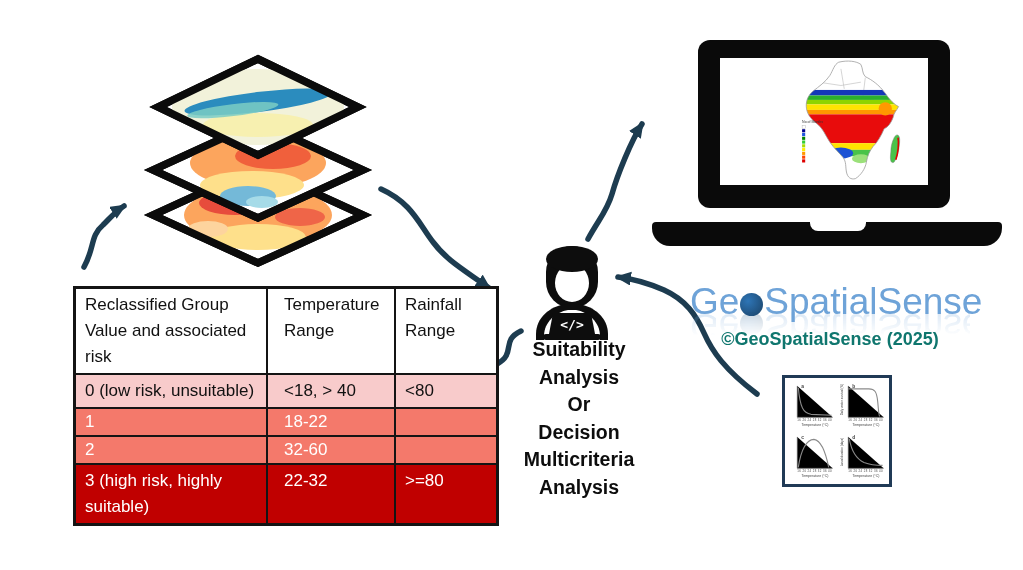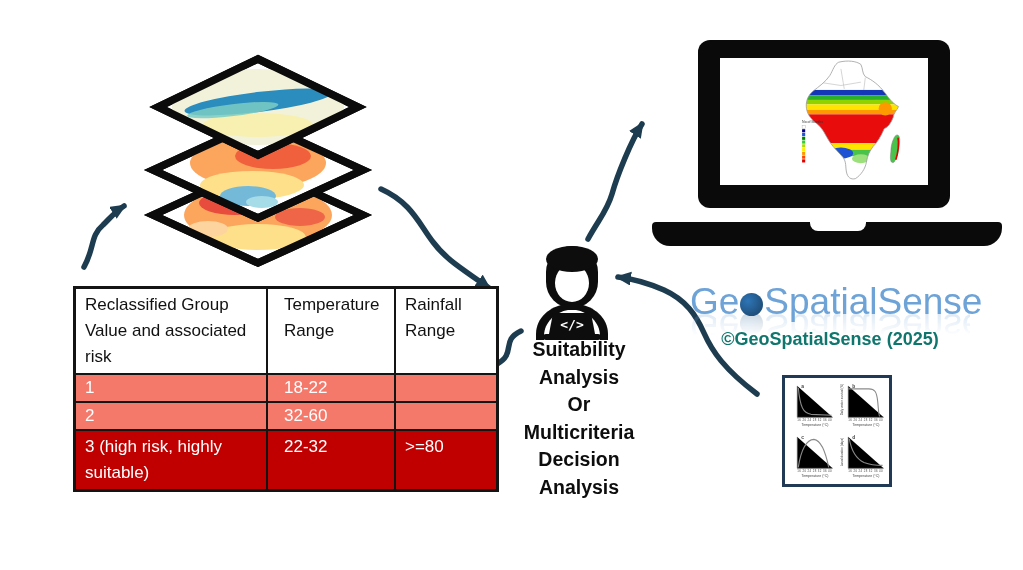--- a/index.html
+++ b/index.html
@@ -126,20 +126,25 @@
     </g>
   </svg>
 
   <table id="risk-table" class="abs">
     <tbody>
         <tr class="hdr">
       <td class="c1">Reclassified Group Value and associated risk</td>
       <td class="c2">Temperature Range</td>
       <td class="c3">Rainfall Range</td>
     </tr>
+    <tr class="r0">
+      <td class="c1">0 (low risk, unsuitable)</td>
+      <td class="c2">&lt;18, &gt; 40</td>
+      <td class="c3">&lt;80</td>
+    </tr>
     <tr class="r1 slim">
       <td class="c1">1</td>
       <td class="c2">18-22</td>
       <td class="c3"></td>
     </tr>
     <tr class="r2 slim">
       <td class="c1">2</td>
       <td class="c2">32-60</td>
       <td class="c3"></td>
     </tr>
@@ -159,22 +164,22 @@
     <path d="M24,94 L24,90 C24,76 36,66 48,64 L56,64 C68,66 80,76 80,90 L80,94 Z" fill="#ffffff"></path>
     <path d="M33,67 L71,67 L75,88 L29,88 Z" fill="#0d0d0d"></path>
     <text x="52" y="83" text-anchor="middle" font-size="13" font-weight="bold" fill="#ffffff" font-family="DejaVu Sans Mono, monospace">&lt;/&gt;</text>
     <rect x="23" y="88" width="58" height="6" rx="3" fill="#0d0d0d"></rect>
   </svg>
 
   <div id="process-caption" class="abs">
     <div>Suitability</div>
     <div>Analysis</div>
     <div>Or</div>
+    <div>Decision</div>
     <div>Multicriteria</div>
-    <div>Decision</div>
     <div>Analysis</div>
   </div>
 
   <div id="laptop-screen" class="abs"></div>
   <div id="laptop-screen-inner" class="abs"></div>
   <div id="laptop-base" class="abs"></div>
   <div id="laptop-notch" class="abs"></div>
 
   <svg class="abs" style="left:790px;top:60px;" width="124" height="122" viewBox="0 0 100 110">
     <defs>

